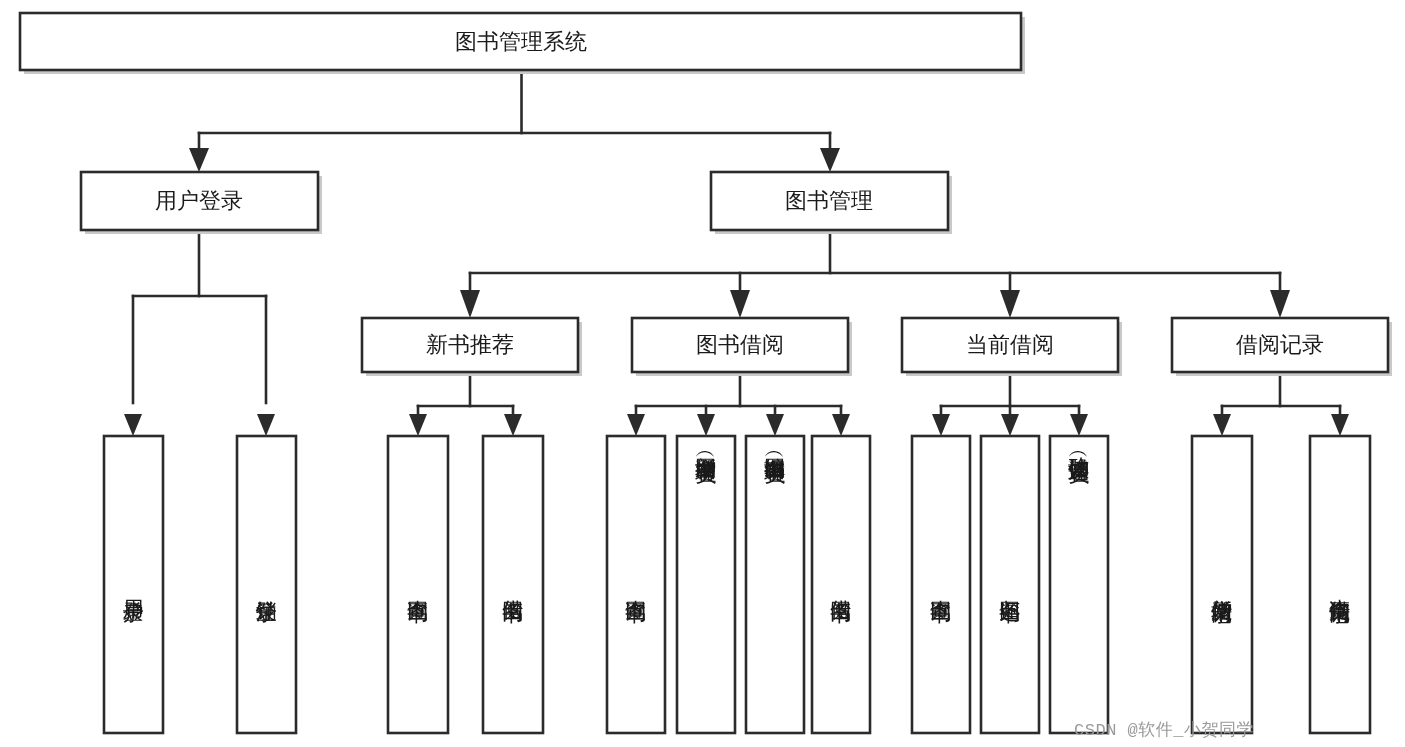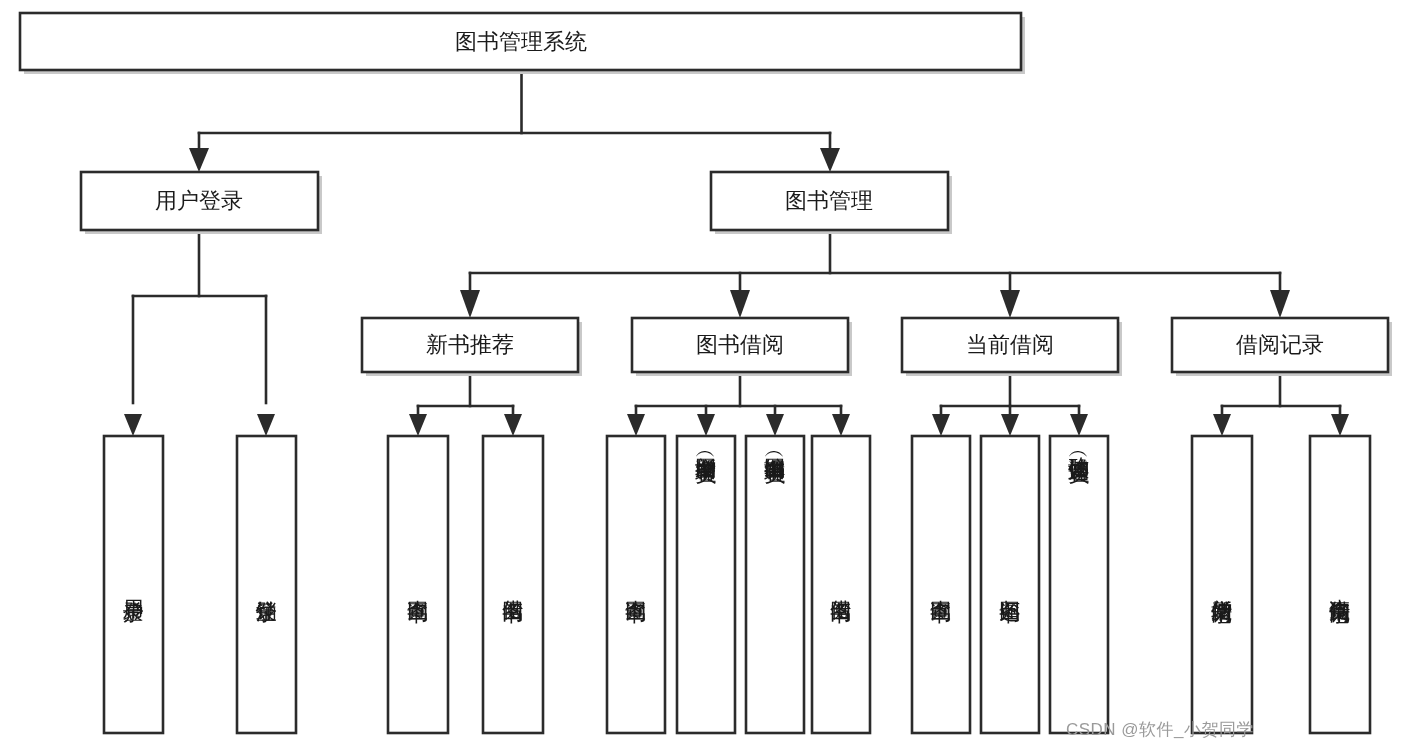--- a/index.html
+++ b/index.html
@@ -70,21 +70,21 @@
     line-height: 1.22;
     color: #1a1a1a;
     letter-spacing: 1px;
     white-space: nowrap;
     text-align: center;
   }
   #watermark {
     position: absolute;
     right: 10px;
     bottom: 6px;
-    font-family: Liberation Sans, sans-serif;
+    font-family: Liberation Mono, monospace;
     font-size: 17px;
     color: #9a9a9a;
     letter-spacing: 0.5px;
     user-select: none;
     white-space: nowrap;
   }
 </style>
 </head>
 <body>
 

